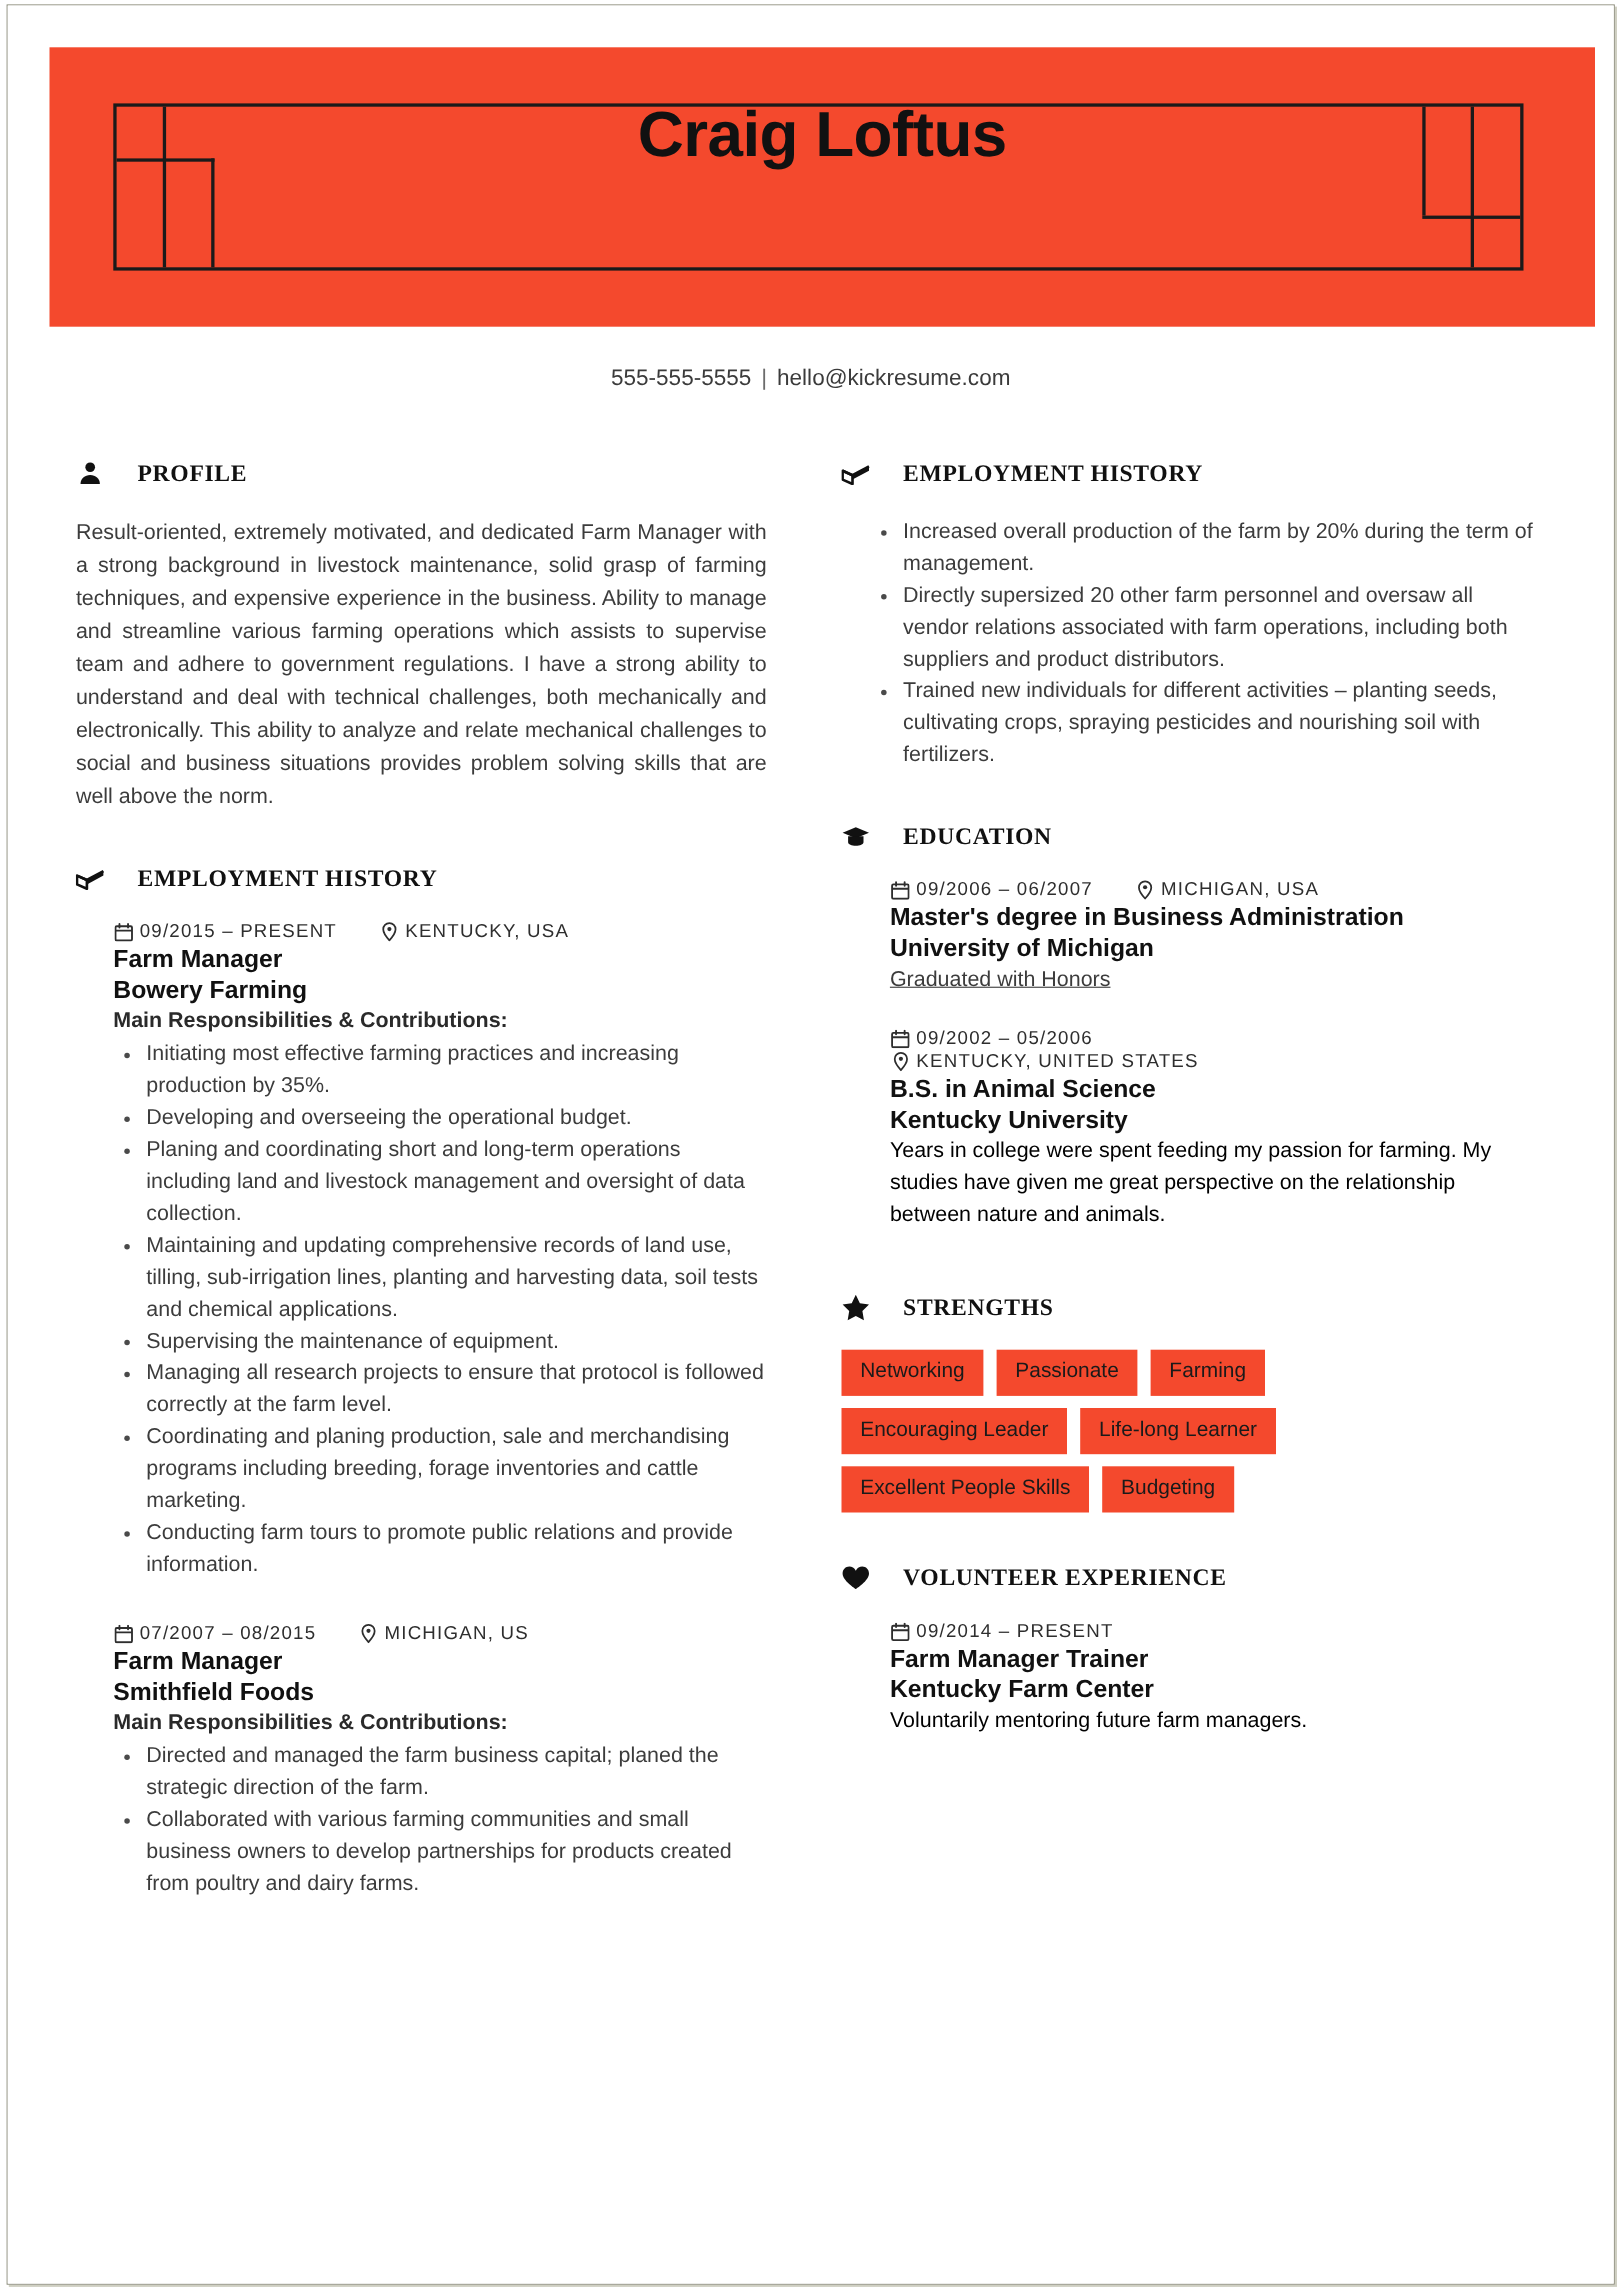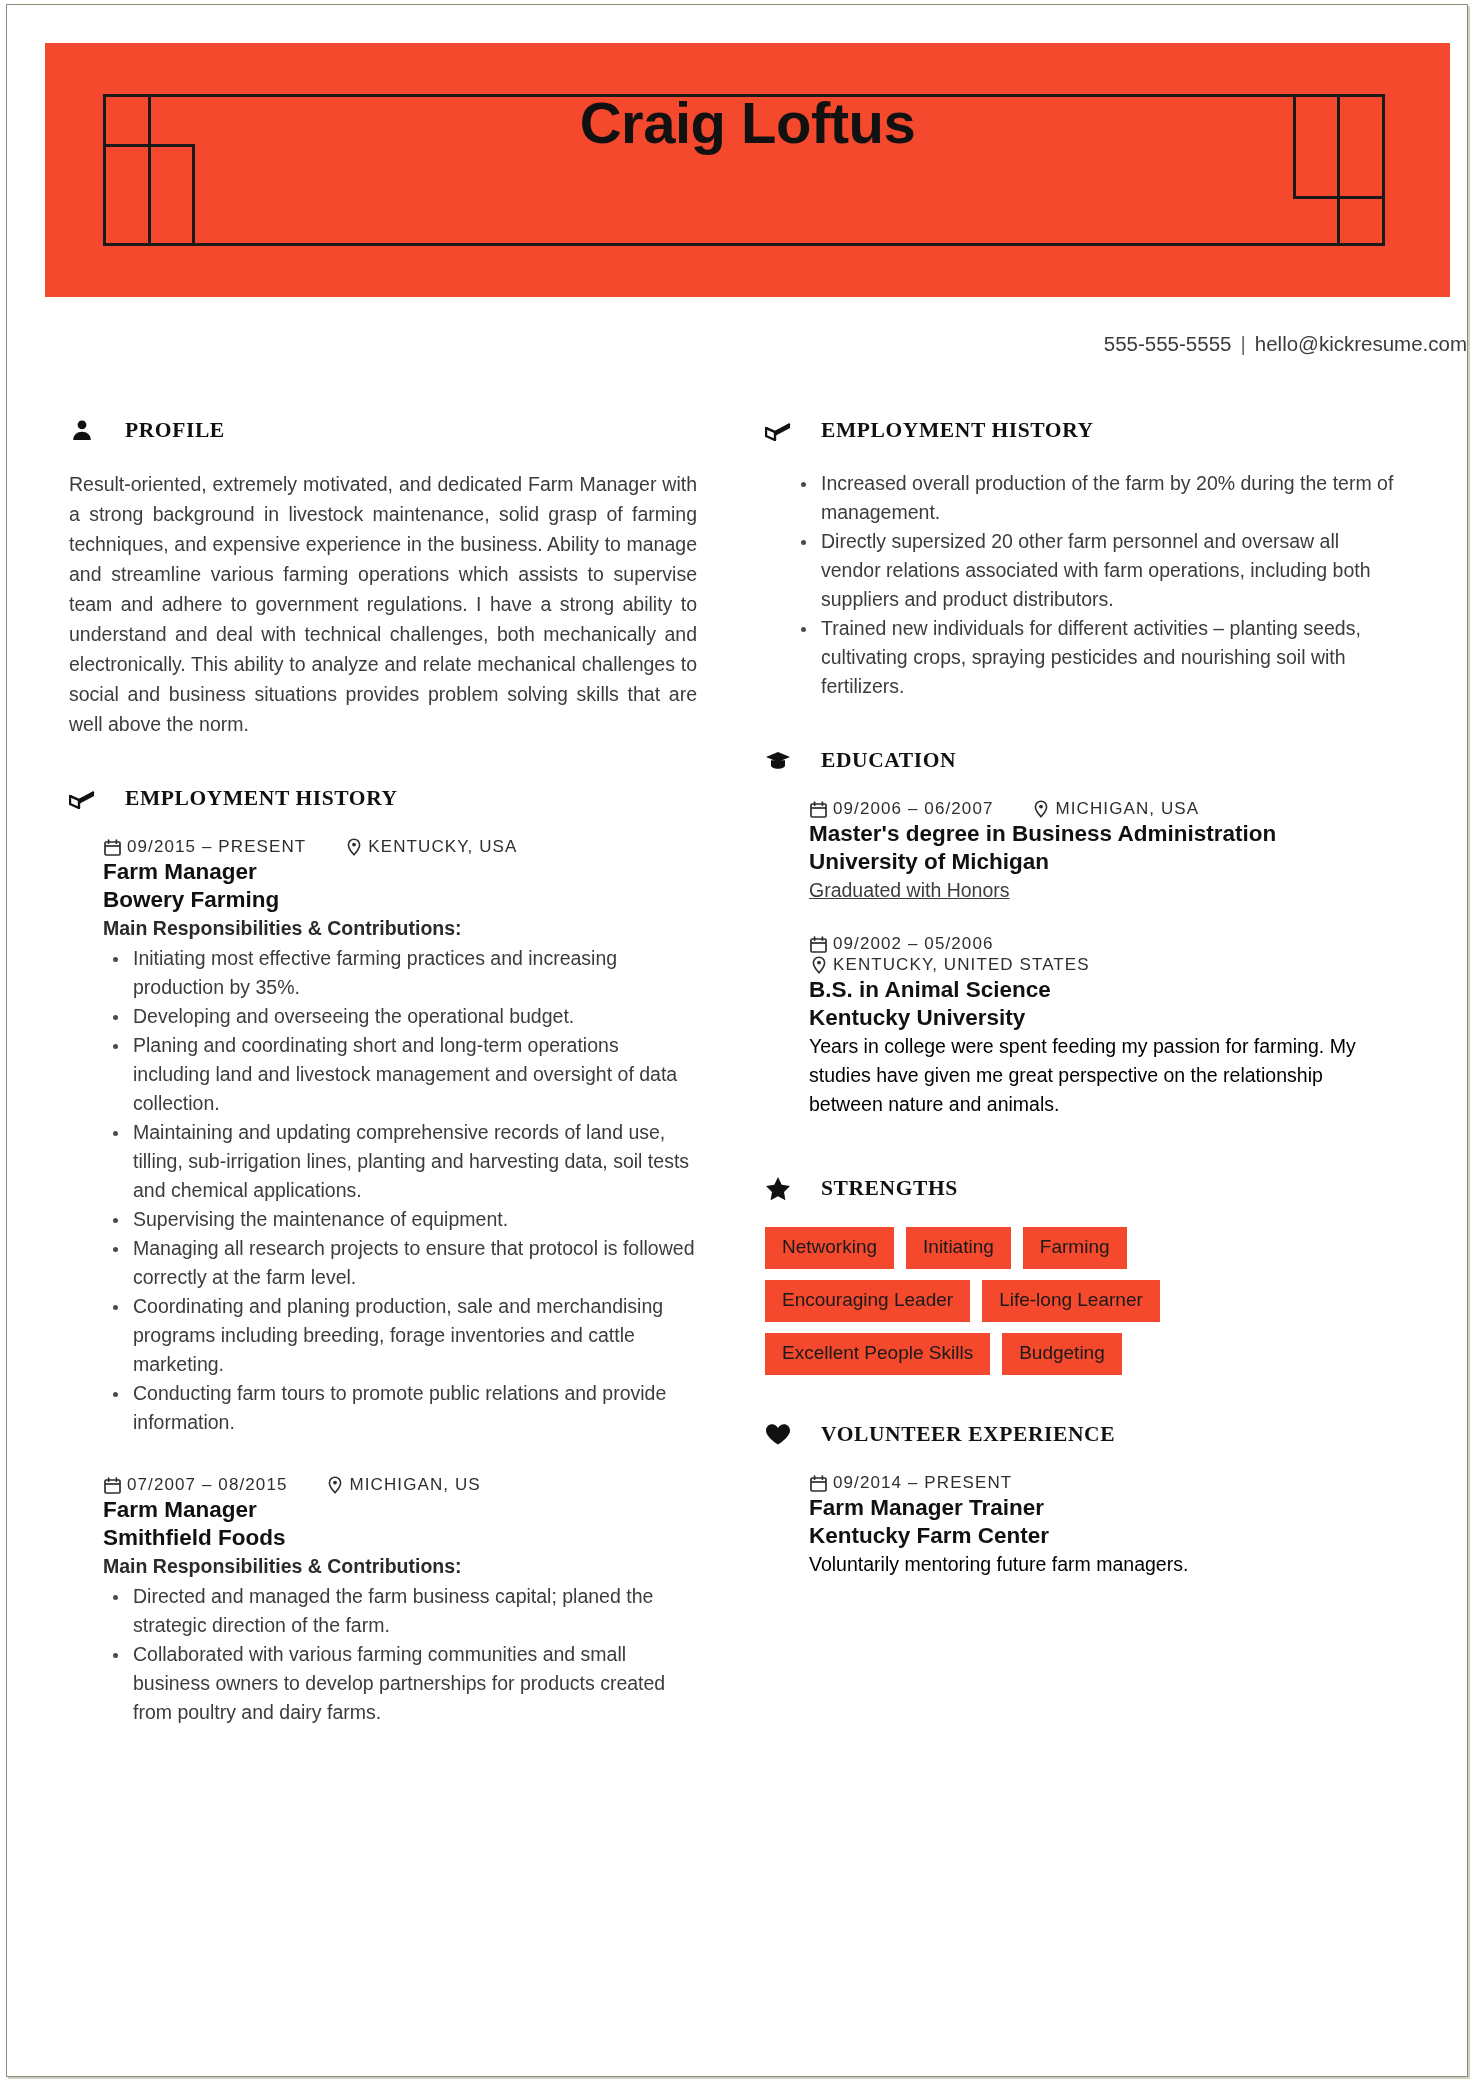--- a/index.html
+++ b/index.html
@@ -55,21 +55,21 @@
     text-align: center;
     font-size: 58px;
     font-weight: bold;
     color: #111111;
     letter-spacing: -0.5px;
   }
 
   .contact-line {
     position: absolute;
     left: 0; right: 0; top: 327px;
-    text-align: right;
+    text-align: center;
     font-size: 20.5px;
     color: #3b3b3b;
   }
   .contact-sep { padding: 0 9px; color: #6c6c6c; }
 
   
   .col {
     position: absolute;
     top: 412px;
   }
@@ -421,21 +421,21 @@
       <div class="sec-head">
         <span class="sec-icon">
           <svg width="26" height="25" viewBox="0 0 26 25">
                 <path d="M13 1 L16.7 8.7 L25 9.9 L19 15.9 L20.4 24.2 L13 20.3 L5.6 24.2 L7 15.9 L1 9.9 L9.3 8.7 Z" fill="#111"></path>
               </svg>
         </span>
         <span class="sec-title">STRENGTHS</span>
       </div>
       <div class="tags">
         <span class="tag">Networking</span>
-        <span class="tag">Initiating</span>
+        <span class="tag">Passionate</span>
         <span class="tag">Farming</span>
         <span class="tag">Encouraging Leader</span>
         <span class="tag">Life-long Learner</span>
         <span class="tag">Excellent People Skills</span>
         <span class="tag">Budgeting</span>
       </div>
     </div>
 
     <div class="sp-46"></div>
 

